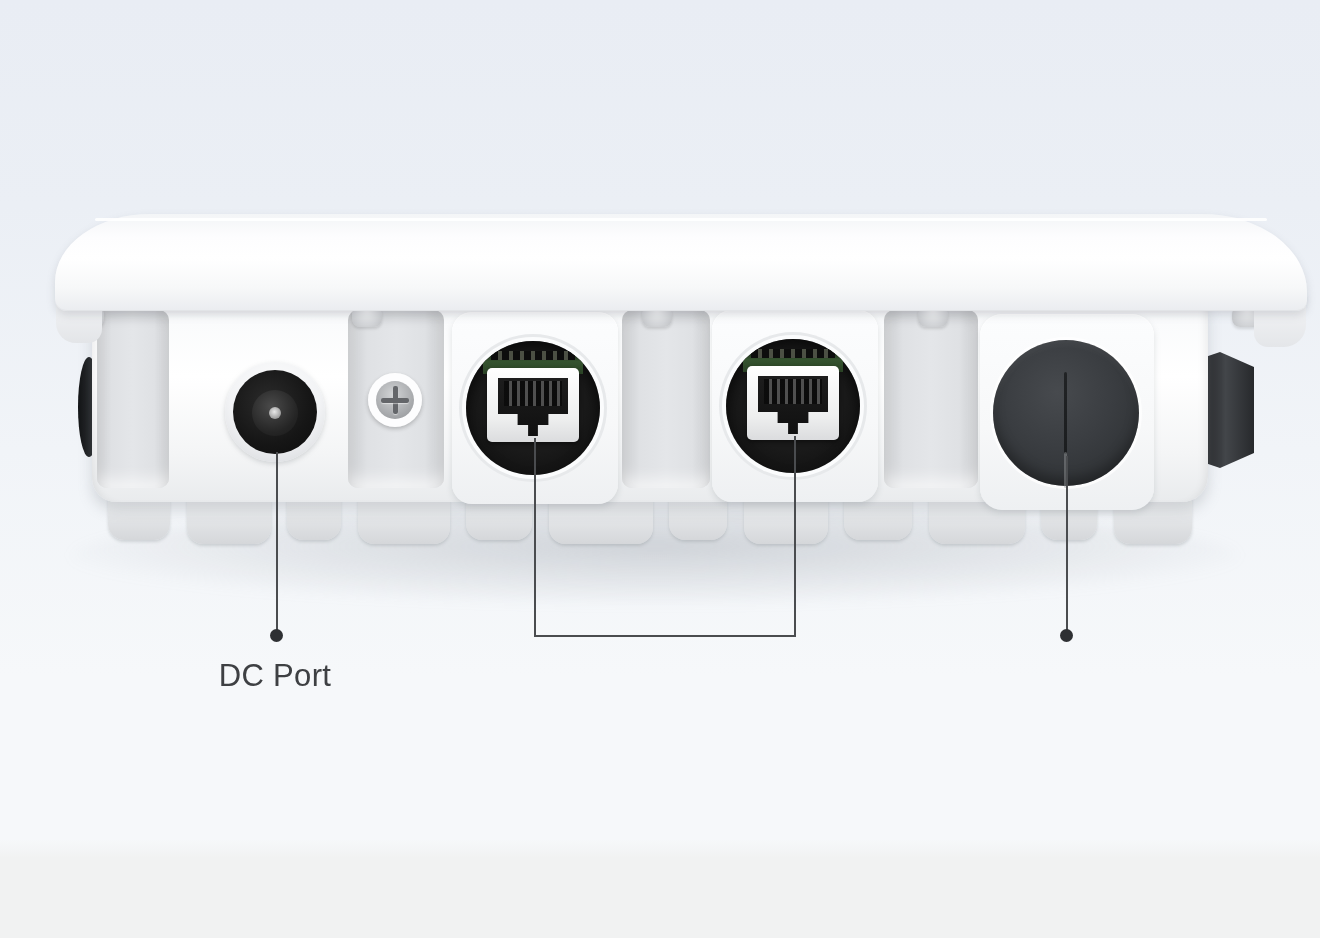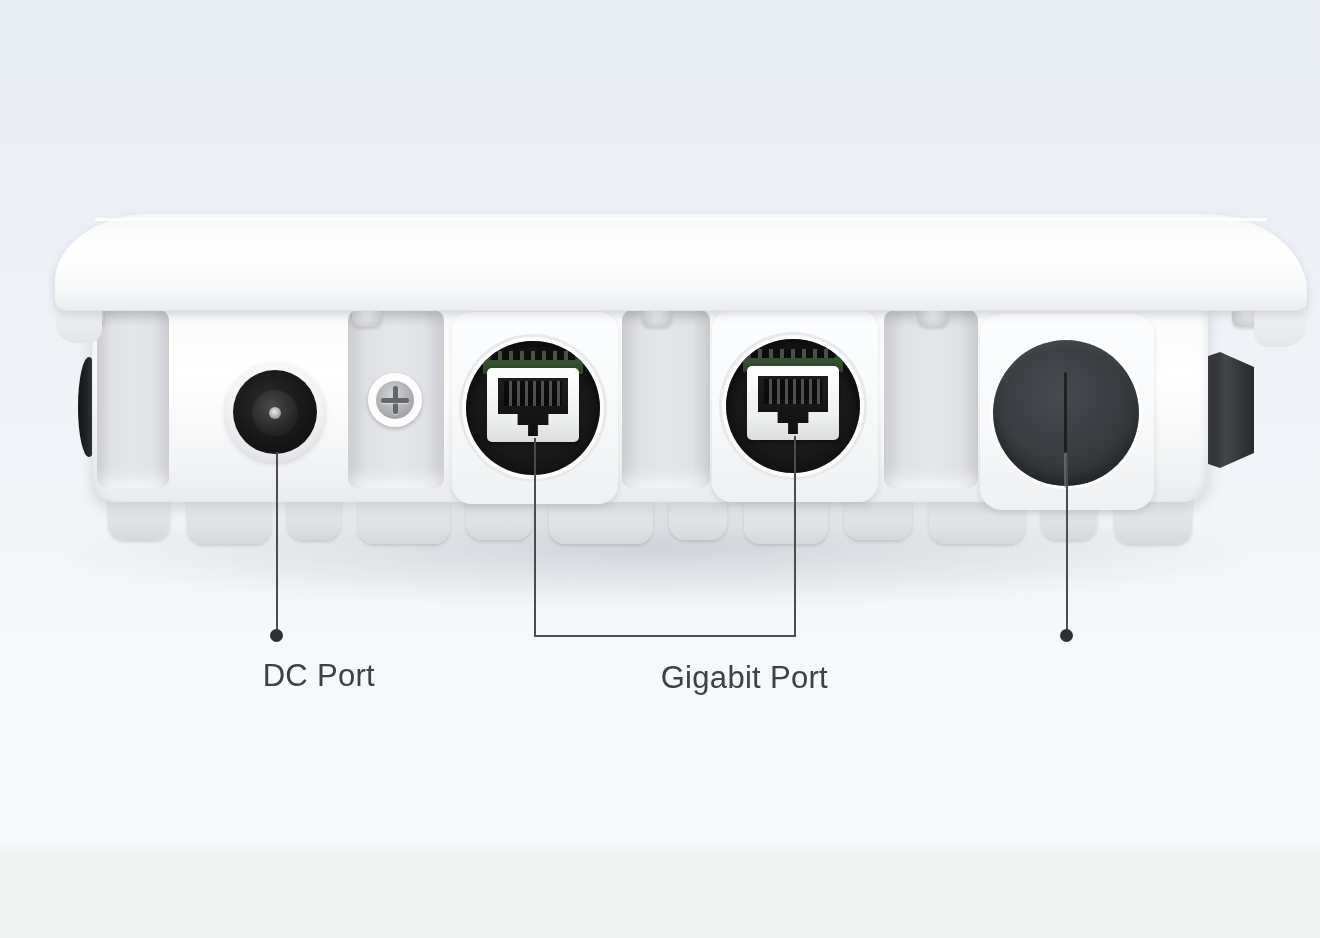--- a/index.html
+++ b/index.html
@@ -116,21 +116,21 @@
   .callout-line{width:2px;background:#4a4c4f;}
   .line-dc{left:276px;top:452px;height:178px;}
   .line-gig-1{left:534px;top:438px;height:197px;}
   .line-gig-2{left:794px;top:436px;height:199px;}
   .line-gig-h{left:534px;top:635px;width:262px;height:2px;background:#4a4c4f;}
   .line-sfp{left:1066px;top:456px;height:174px;}
   .callout-dot{width:13px;height:13px;border-radius:50%;background:#2e3033;}
   .dot-dc{left:270px;top:629px;}
   .dot-sfp{left:1060px;top:629px;}
 
-  .label{font-size:31px;color:#3e4043;letter-spacing:.3px;text-align:right;line-height:40px;}
+  .label{font-size:31px;color:#3e4043;letter-spacing:.3px;text-align:center;line-height:40px;}
   .label-dc{left:175px;top:656px;width:200px;}
   .label-gig{left:528px;top:658px;width:300px;}
   .label-sfp{left:878px;top:659px;width:400px;}
 </style>
 </head>
 <body>
 
 <div id="canvas">
 
   <div class="abs ground-shadow"></div>
@@ -211,15 +211,14 @@
 
   <div class="abs callout-line line-dc"></div>
   <div class="abs callout-dot dot-dc"></div>
   <div class="abs callout-line line-gig-1"></div>
   <div class="abs callout-line line-gig-2"></div>
   <div class="abs line-gig-h"></div>
   <div class="abs callout-line line-sfp"></div>
   <div class="abs callout-dot dot-sfp"></div>
 
   <div class="abs label label-dc">DC Port</div>
-  <div class="abs label label-gig">Gigabit Port</div>
 
 </div>
 
 </body></html>

